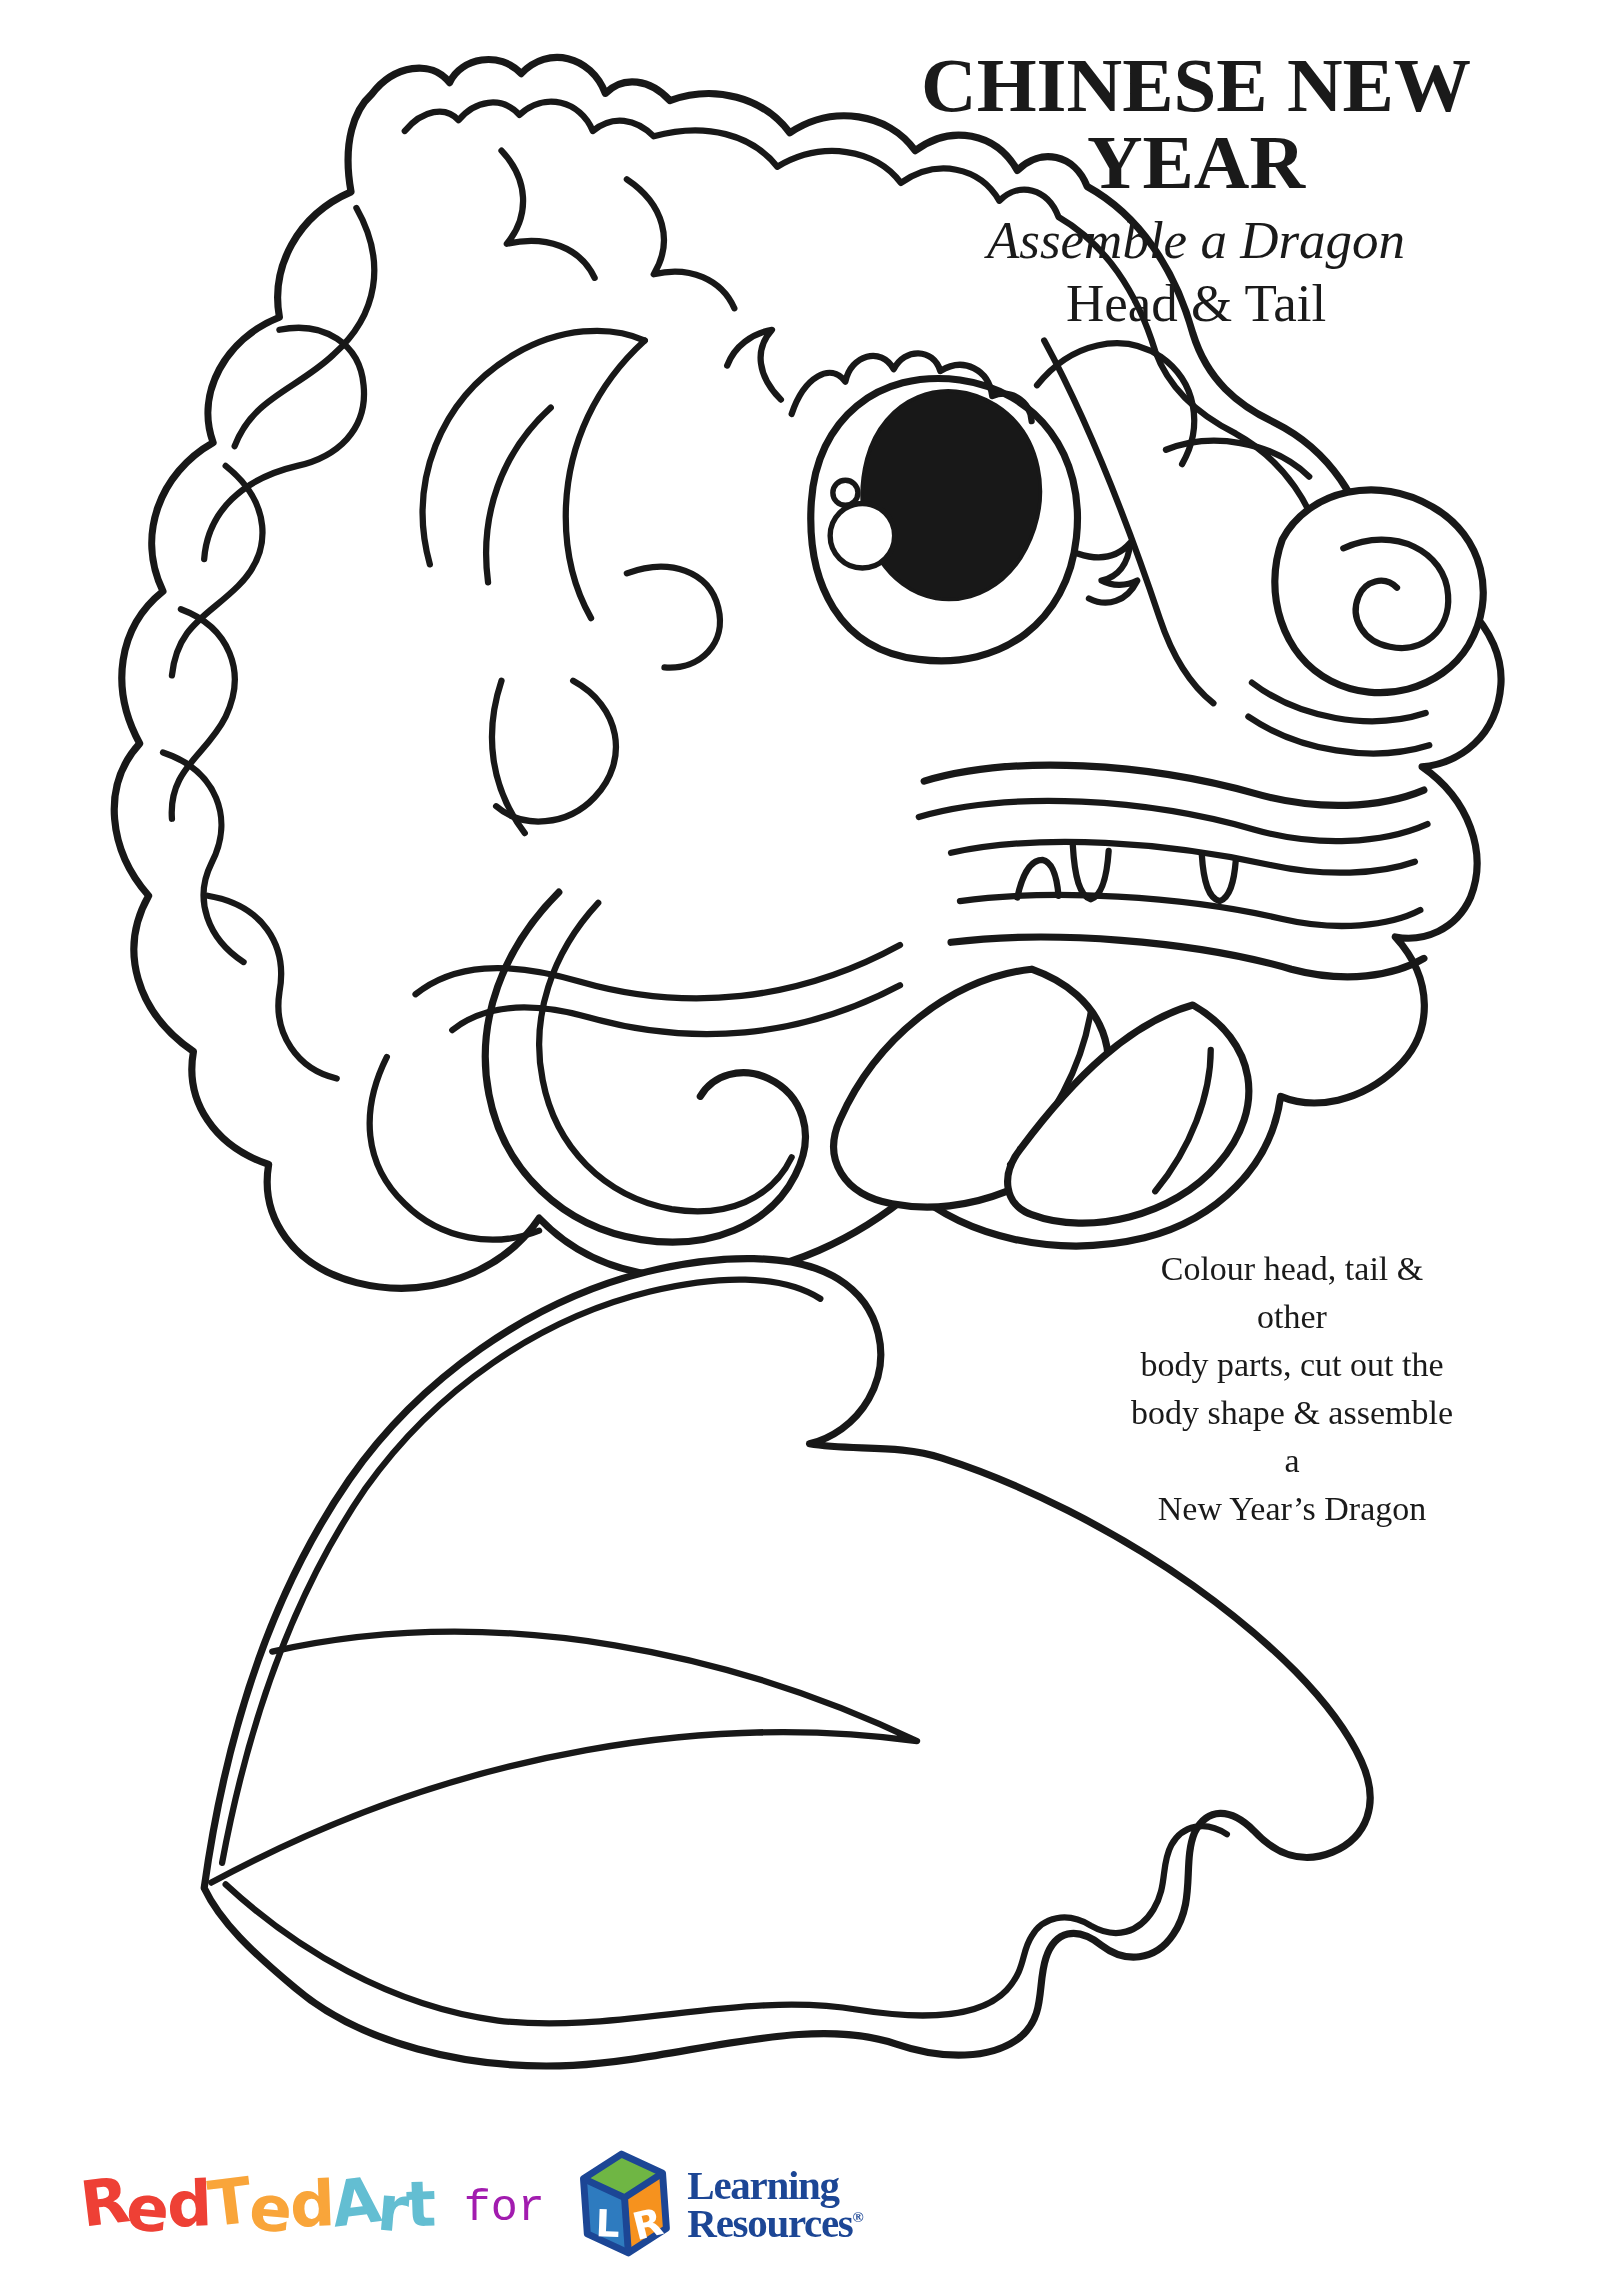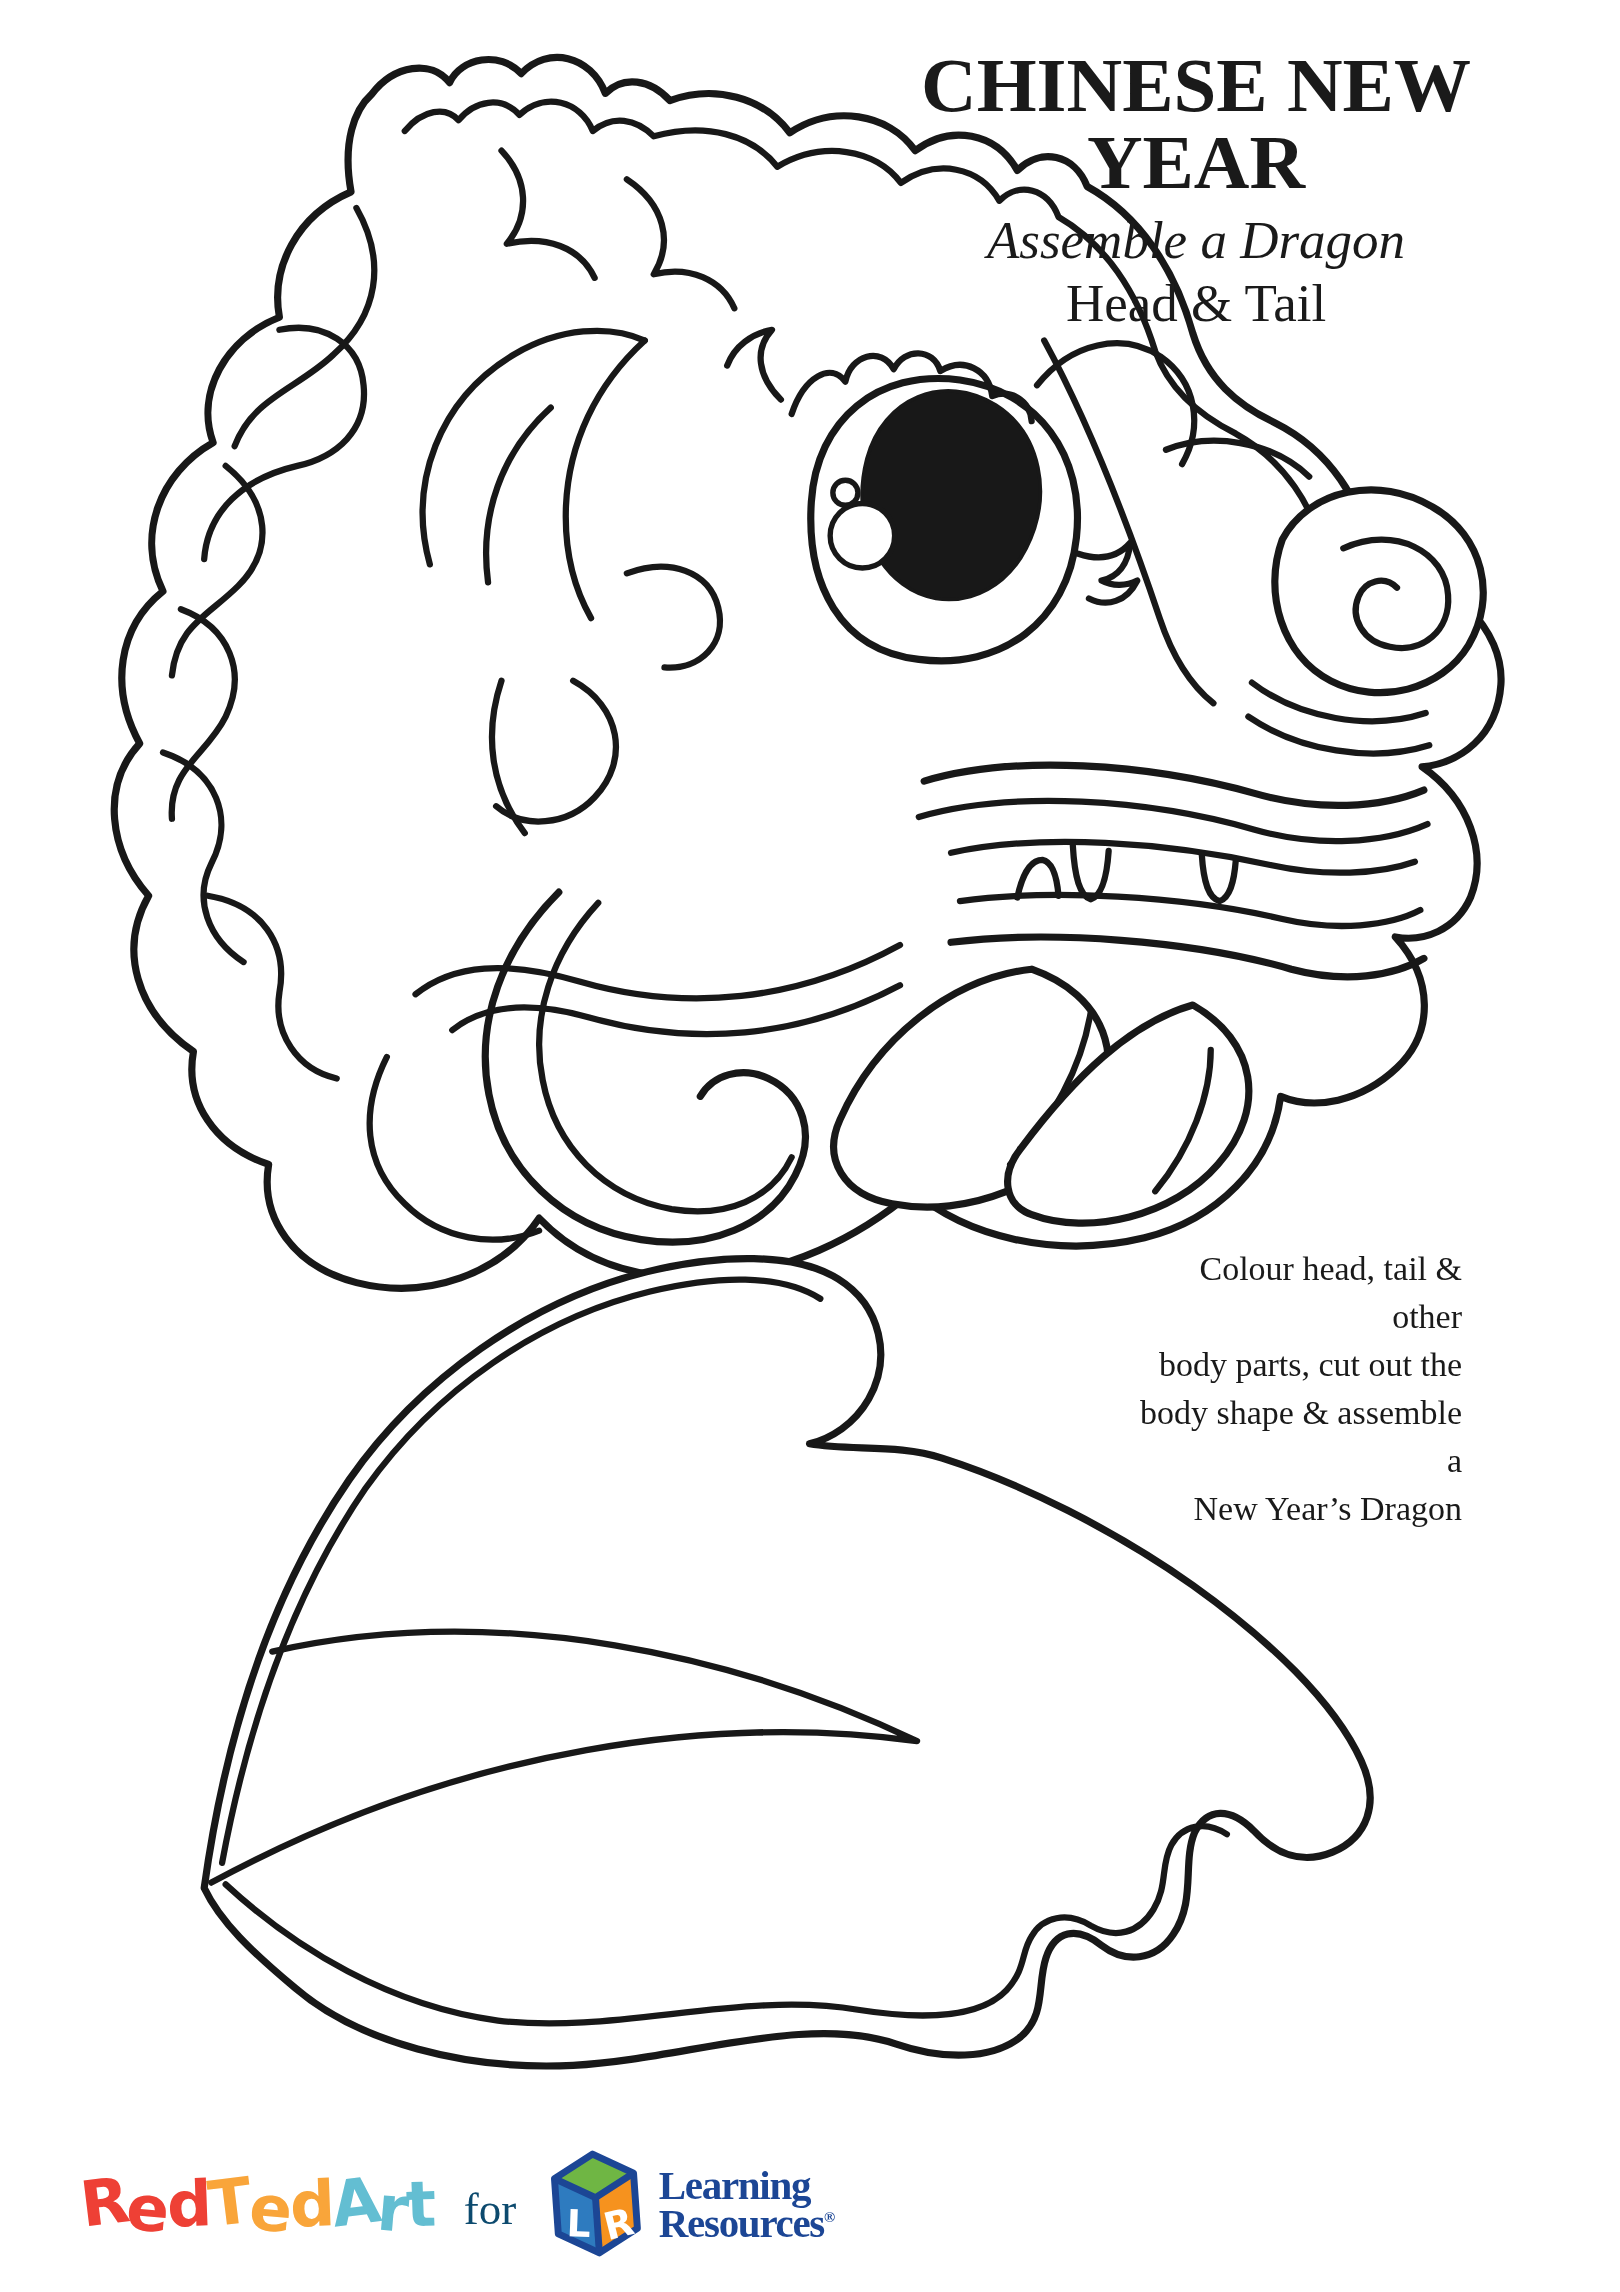--- a/index.html
+++ b/index.html
@@ -20,34 +20,34 @@
   .fi{fill:var(--ink,#181818);stroke:var(--ink,#181818);stroke-width:4;stroke-linejoin:round;}
   .hw{fill:#ffffff;stroke:var(--ink,#181818);stroke-width:6;}
   
   .titles{position:absolute;left:811px;top:47px;width:770px;text-align:center;}
   .title-main{font-size:77px;font-weight:bold;letter-spacing:0px;line-height:1.0;margin:0;}
   .title-sub{font-size:53px;font-style:italic;line-height:1.0;margin:12.5px 0 0 0;}
   .title-sub2{font-size:53px;line-height:1.0;margin:10.7px 0 0 0;}
   
   .instructions{
     position:absolute;left:1122px;top:1245px;width:340px;
-    font-size:34px;line-height:1.41;text-align:right;
+    font-size:34px;line-height:1.41;text-align:center;
   }
   .instructions span{display:block;}
   
   .footer{
     position:absolute;left:81px;top:2133px;height:143px;
     display:flex;align-items:center;gap:30px;
   }
   .rta{display:flex;align-items:center;font-family:"DejaVu Sans",sans-serif;font-weight:bold;font-size:63px;letter-spacing:-2.7px;}
   .rta .ch{display:inline-block;line-height:1;}
   .rta .ch:nth-child(3n+1){transform:rotate(-7deg) translateY(-1.8px);}
   .rta .ch:nth-child(3n+2){transform:rotate(5deg) translateY(4.5px);}
   .rta .ch:nth-child(3n+3){transform:rotate(-2deg);}
-  .for-word{font-family:Liberation Serif, serif;font-size:45px;color:#0c4a6e;transform:translateY(3.6px);text-align:center;}
+  .for-word{font-family:Liberation Mono, monospace;font-size:45px;color:#a21caf;transform:translateY(3.6px);text-align:center;}
   .lr-lockup{display:flex;align-items:center;gap:12.5px;}
   .lr-cube{width:100px;height:109px;transform:rotate(-4deg);}
   .cube-top{fill:var(--cube-top,#6fb644);}
   .cube-left{fill:var(--cube-left,#2e7bbf);}
   .cube-right{fill:var(--cube-right,#f6921e);}
   .cube-edge{fill:none;stroke:var(--cube-outline,#1c4695);stroke-width:7;stroke-linejoin:round;}
   .cube-letter{font-family:"DejaVu Sans",sans-serif;font-weight:bold;fill:#ffffff;font-size:38px;}
   .lr-text{
     font-family:Liberation Serif, serif;font-weight:bold;
     font-size:41px;line-height:0.92;color:var(--lr-navy,#1c4695);letter-spacing:-1.3px;

